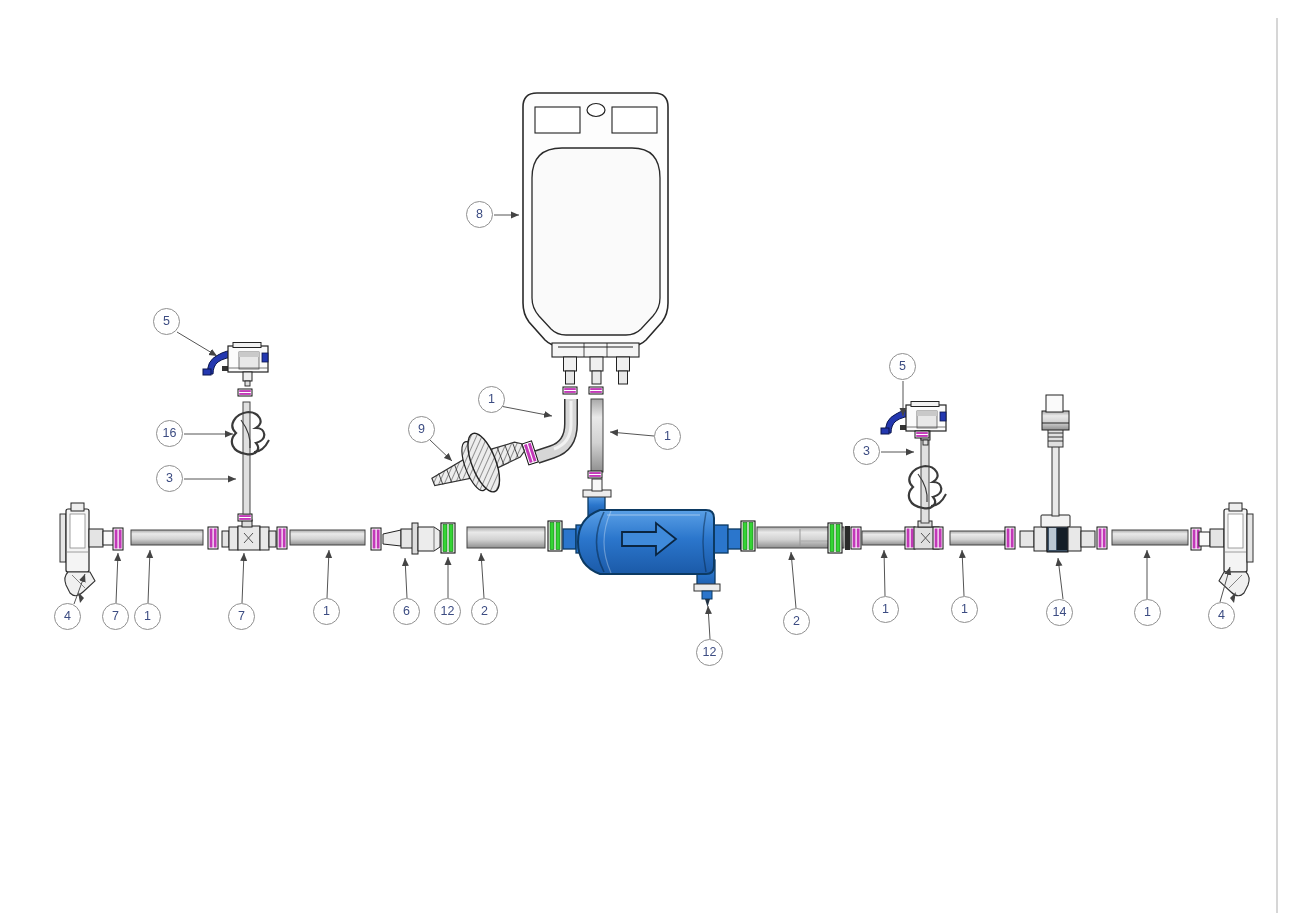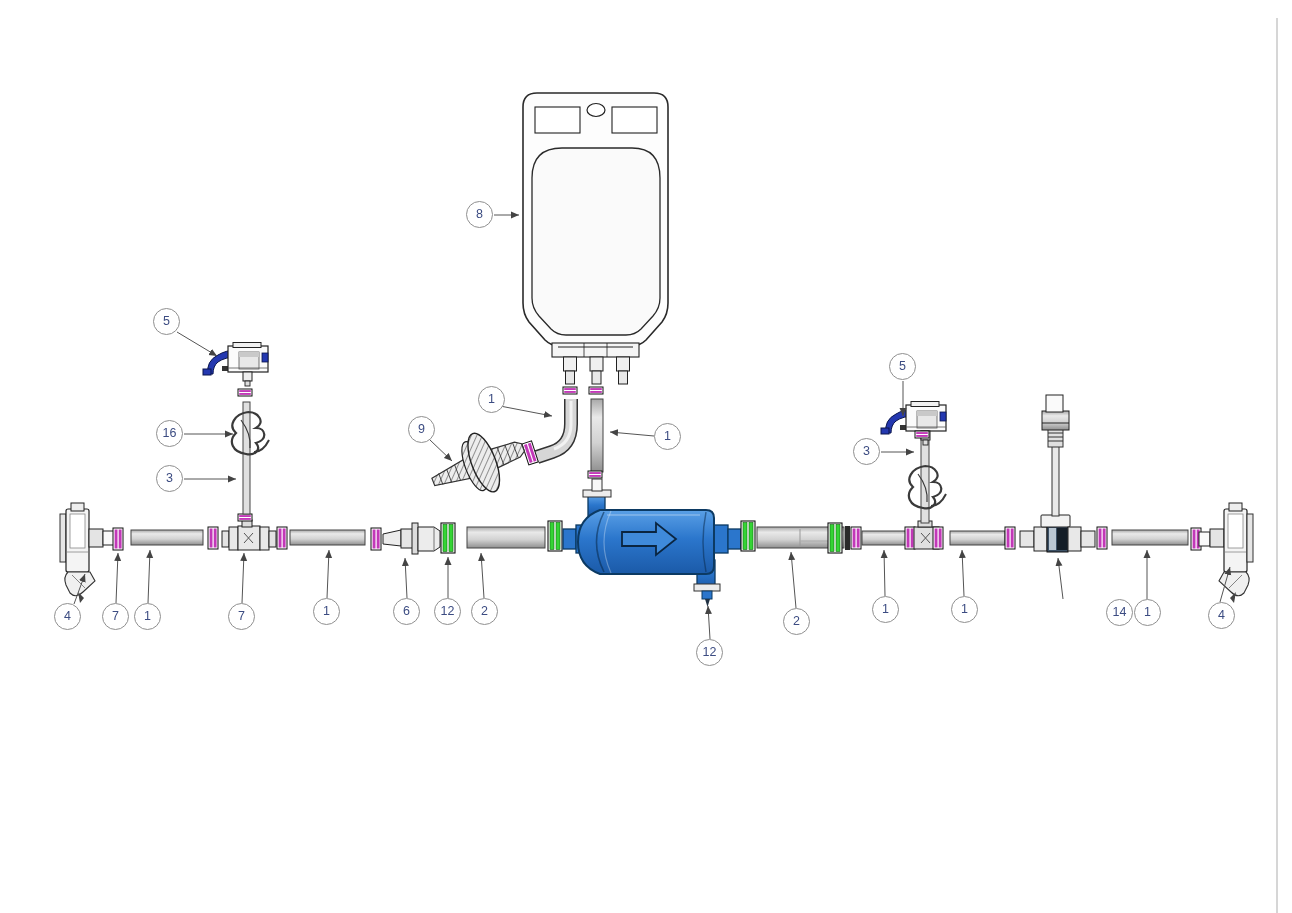--- a/index.html
+++ b/index.html
@@ -294,19 +294,19 @@
 <div class="balloon" style="left:434px;top:598px">12</div>
 <div class="balloon" style="left:471px;top:598px">2</div>
 <div class="balloon" style="left:466px;top:201px">8</div>
 <div class="balloon" style="left:408px;top:416px">9</div>
 <div class="balloon" style="left:478px;top:386px">1</div>
 <div class="balloon" style="left:654px;top:423px">1</div>
 <div class="balloon" style="left:696px;top:639px">12</div>
 <div class="balloon" style="left:783px;top:608px">2</div>
 <div class="balloon" style="left:872px;top:596px">1</div>
 <div class="balloon" style="left:951px;top:596px">1</div>
-<div class="balloon" style="left:1106px;top:599px">14</div>
+<div class="balloon" style="left:1046px;top:599px">14</div>
 <div class="balloon" style="left:1134px;top:599px">1</div>
 <div class="balloon" style="left:1208px;top:602px">4</div>
 <div class="balloon" style="left:889px;top:353px">5</div>
 <div class="balloon" style="left:853px;top:438px">3</div>
 
 </div>
 
 </body></html>

